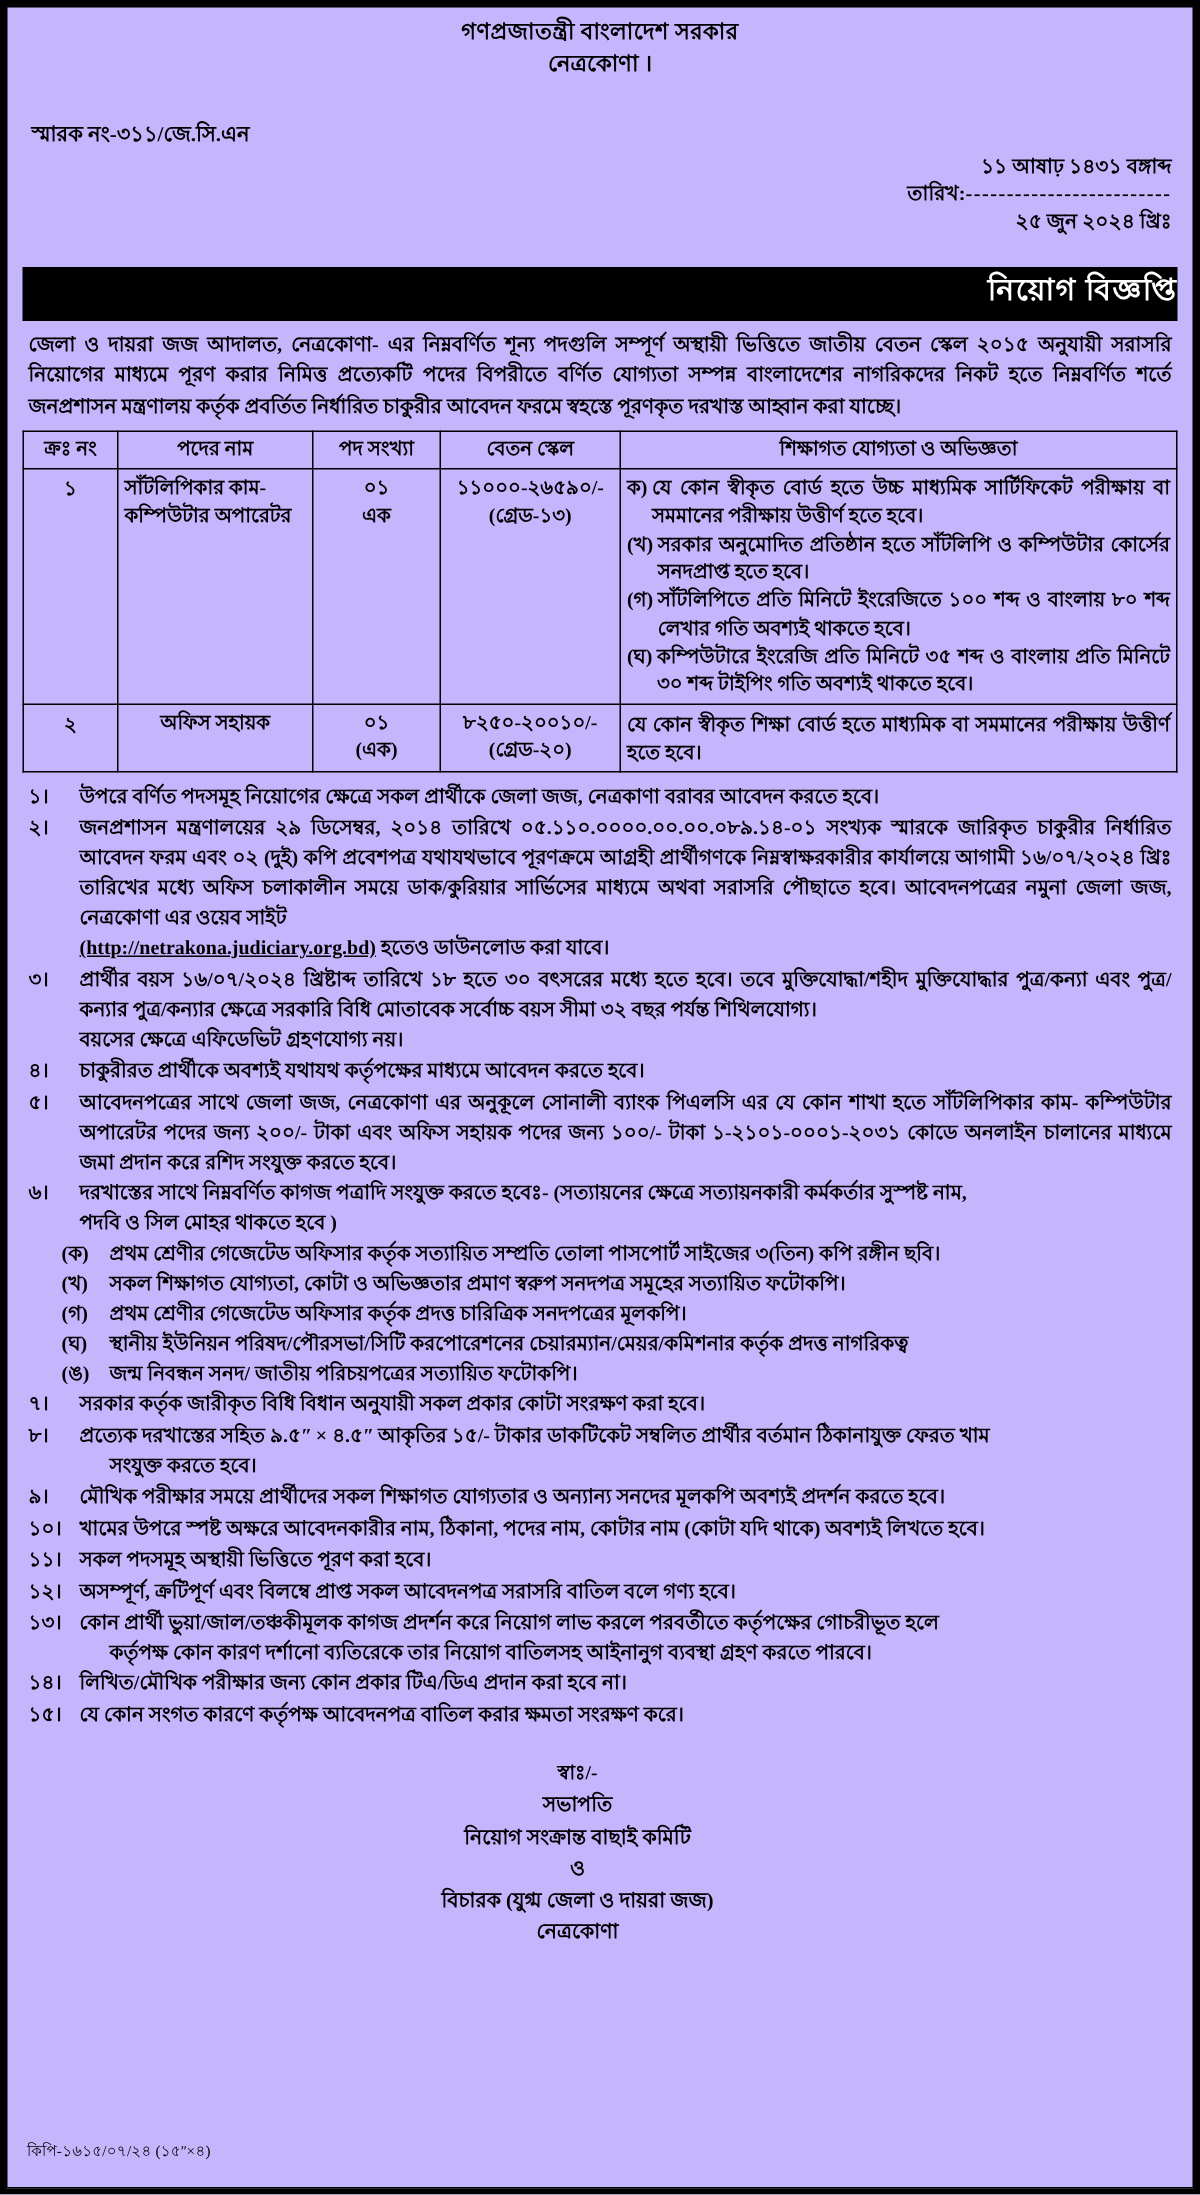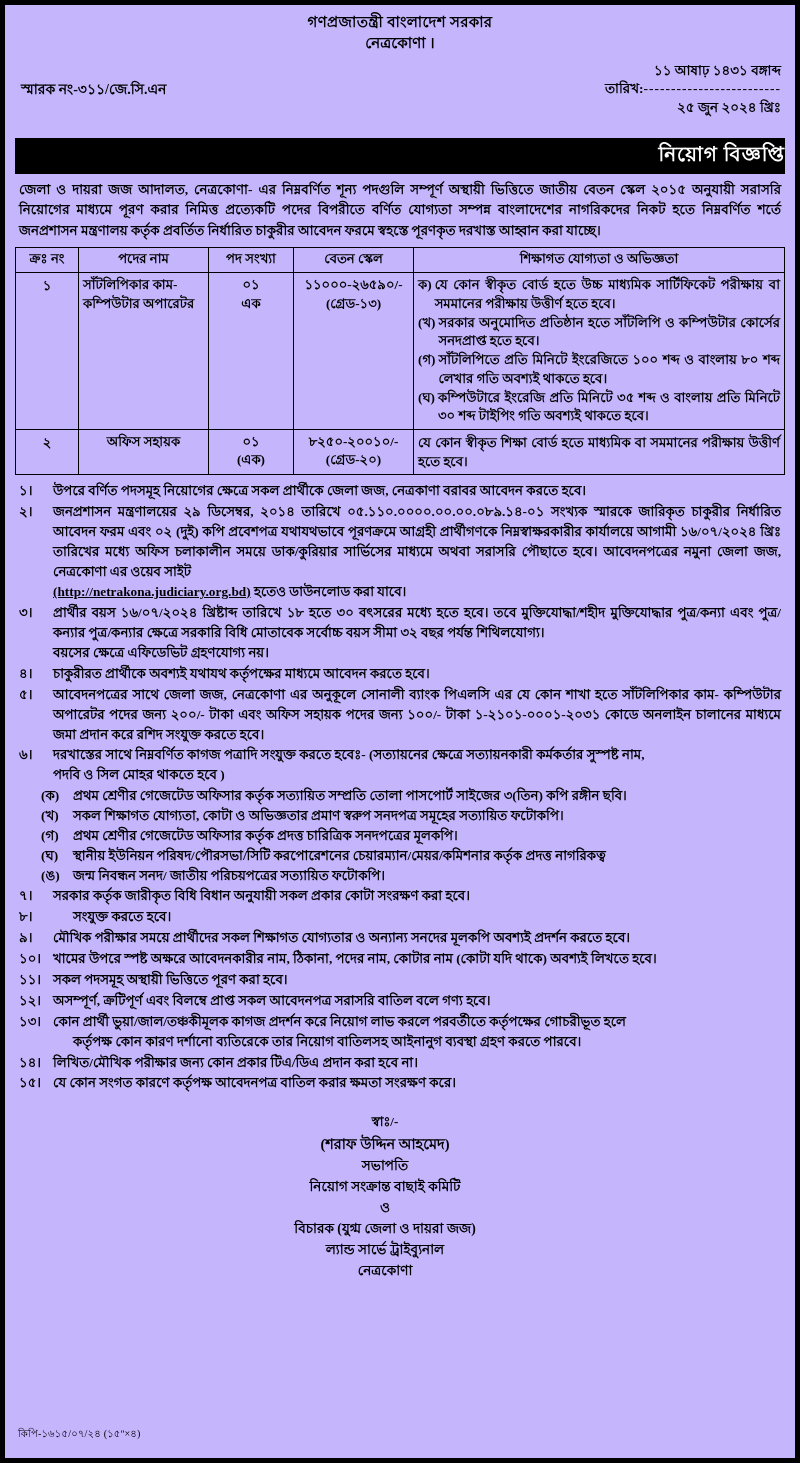--- a/index.html
+++ b/index.html
@@ -68,20 +68,21 @@
     font-weight: bold;
   }
   .memo-no {
     white-space: nowrap;
     padding-top: 16px;
   }
   .date-block {
     text-align: right;
     line-height: 1.35;
     font-size: 13.5px;
+    margin-top: 40px;
   }
   .date-mid {
     display: flex;
     justify-content: flex-end;
     align-items: baseline;
     white-space: nowrap;
   }
   .dashline {
     letter-spacing: 1px;
   }
@@ -388,21 +389,21 @@
       </div>
     </div>
 
     <div class="cond">
       <span class="num">৭।</span>
       <span class="body flush">সরকার কর্তৃক জারীকৃত বিধি বিধান অনুযায়ী সকল প্রকার কোটা সংরক্ষণ করা হবে।</span>
     </div>
 
     <div class="cond">
       <span class="num">৮।</span>
-      <span class="body">
+      <span class="body"><span>প্রত্যেক দরখাস্তের সহিত ৯.৫ʺ × ৪.৫ʺ আকৃতির ১৫/- টাকার ডাকটিকেট সম্বলিত প্রার্থীর বর্তমান ঠিকানাযুক্ত ফেরত খাম</span>
         <span class="tail indent">সংযুক্ত করতে হবে।</span>
       </span>
     </div>
 
     <div class="cond">
       <span class="num">৯।</span>
       <span class="body flush">মৌখিক পরীক্ষার সময়ে প্রার্থীদের সকল শিক্ষাগত যোগ্যতার ও অন্যান্য সনদের মূলকপি অবশ্যই প্রদর্শন করতে হবে।</span>
     </div>
 
     <div class="cond">
@@ -435,26 +436,24 @@
     <div class="cond">
       <span class="num wide">১৫।</span>
       <span class="body flush">যে কোন সংগত কারণে কর্তৃপক্ষ আবেদনপত্র বাতিল করার ক্ষমতা সংরক্ষণ করে।</span>
     </div>
 
 
   </div>
 
   <div class="signature">
     <div class="sig-mark">স্বাঃ/-</div>
-    <div class="sig-name">(শরাফ উদ্দিন আহমেদ)</div>
     <div>সভাপতি</div>
     <div>নিয়োগ সংক্রান্ত বাছাই কমিটি</div>
     <div>ও</div>
     <div>বিচারক (যুগ্ম জেলা ও দায়রা জজ)</div>
-    <div>ল্যান্ড সার্ভে ট্রাইব্যুনাল</div>
     <div>নেত্রকোণা</div>
   </div>
 
   <div class="spacer"></div>
 
  </div>
 
  <div class="footer-code">কিপি-১৬১৫/০৭/২৪ (১৫ʺ×৪)</div>
 </div>
 

